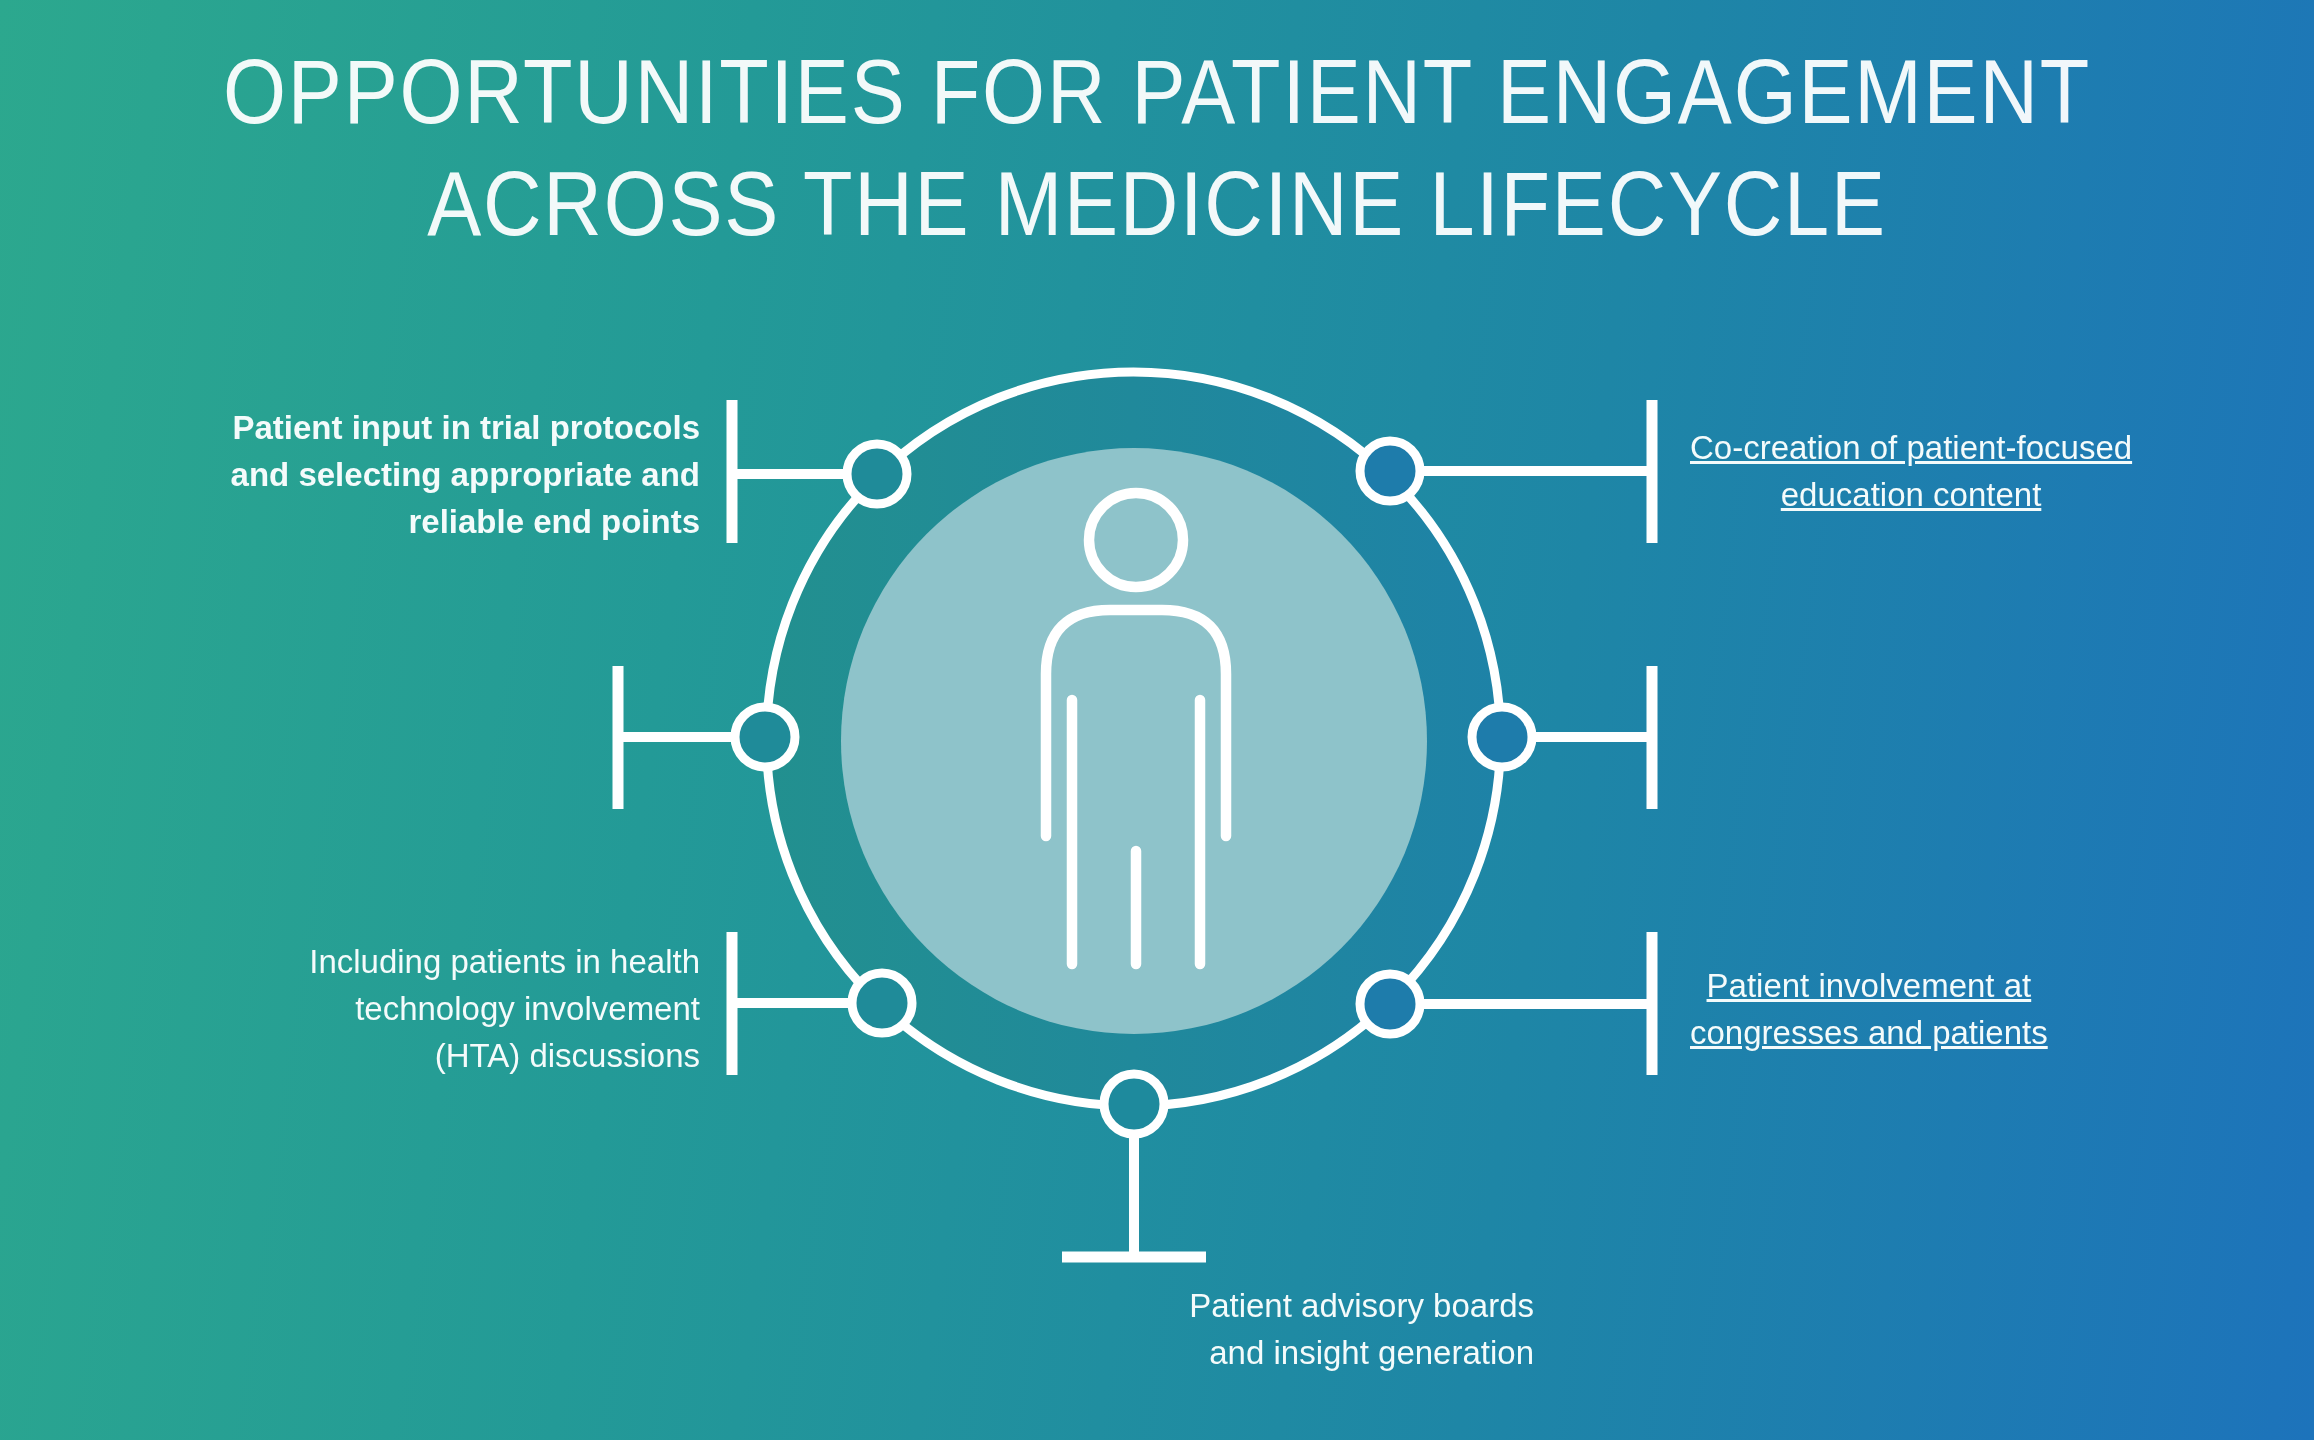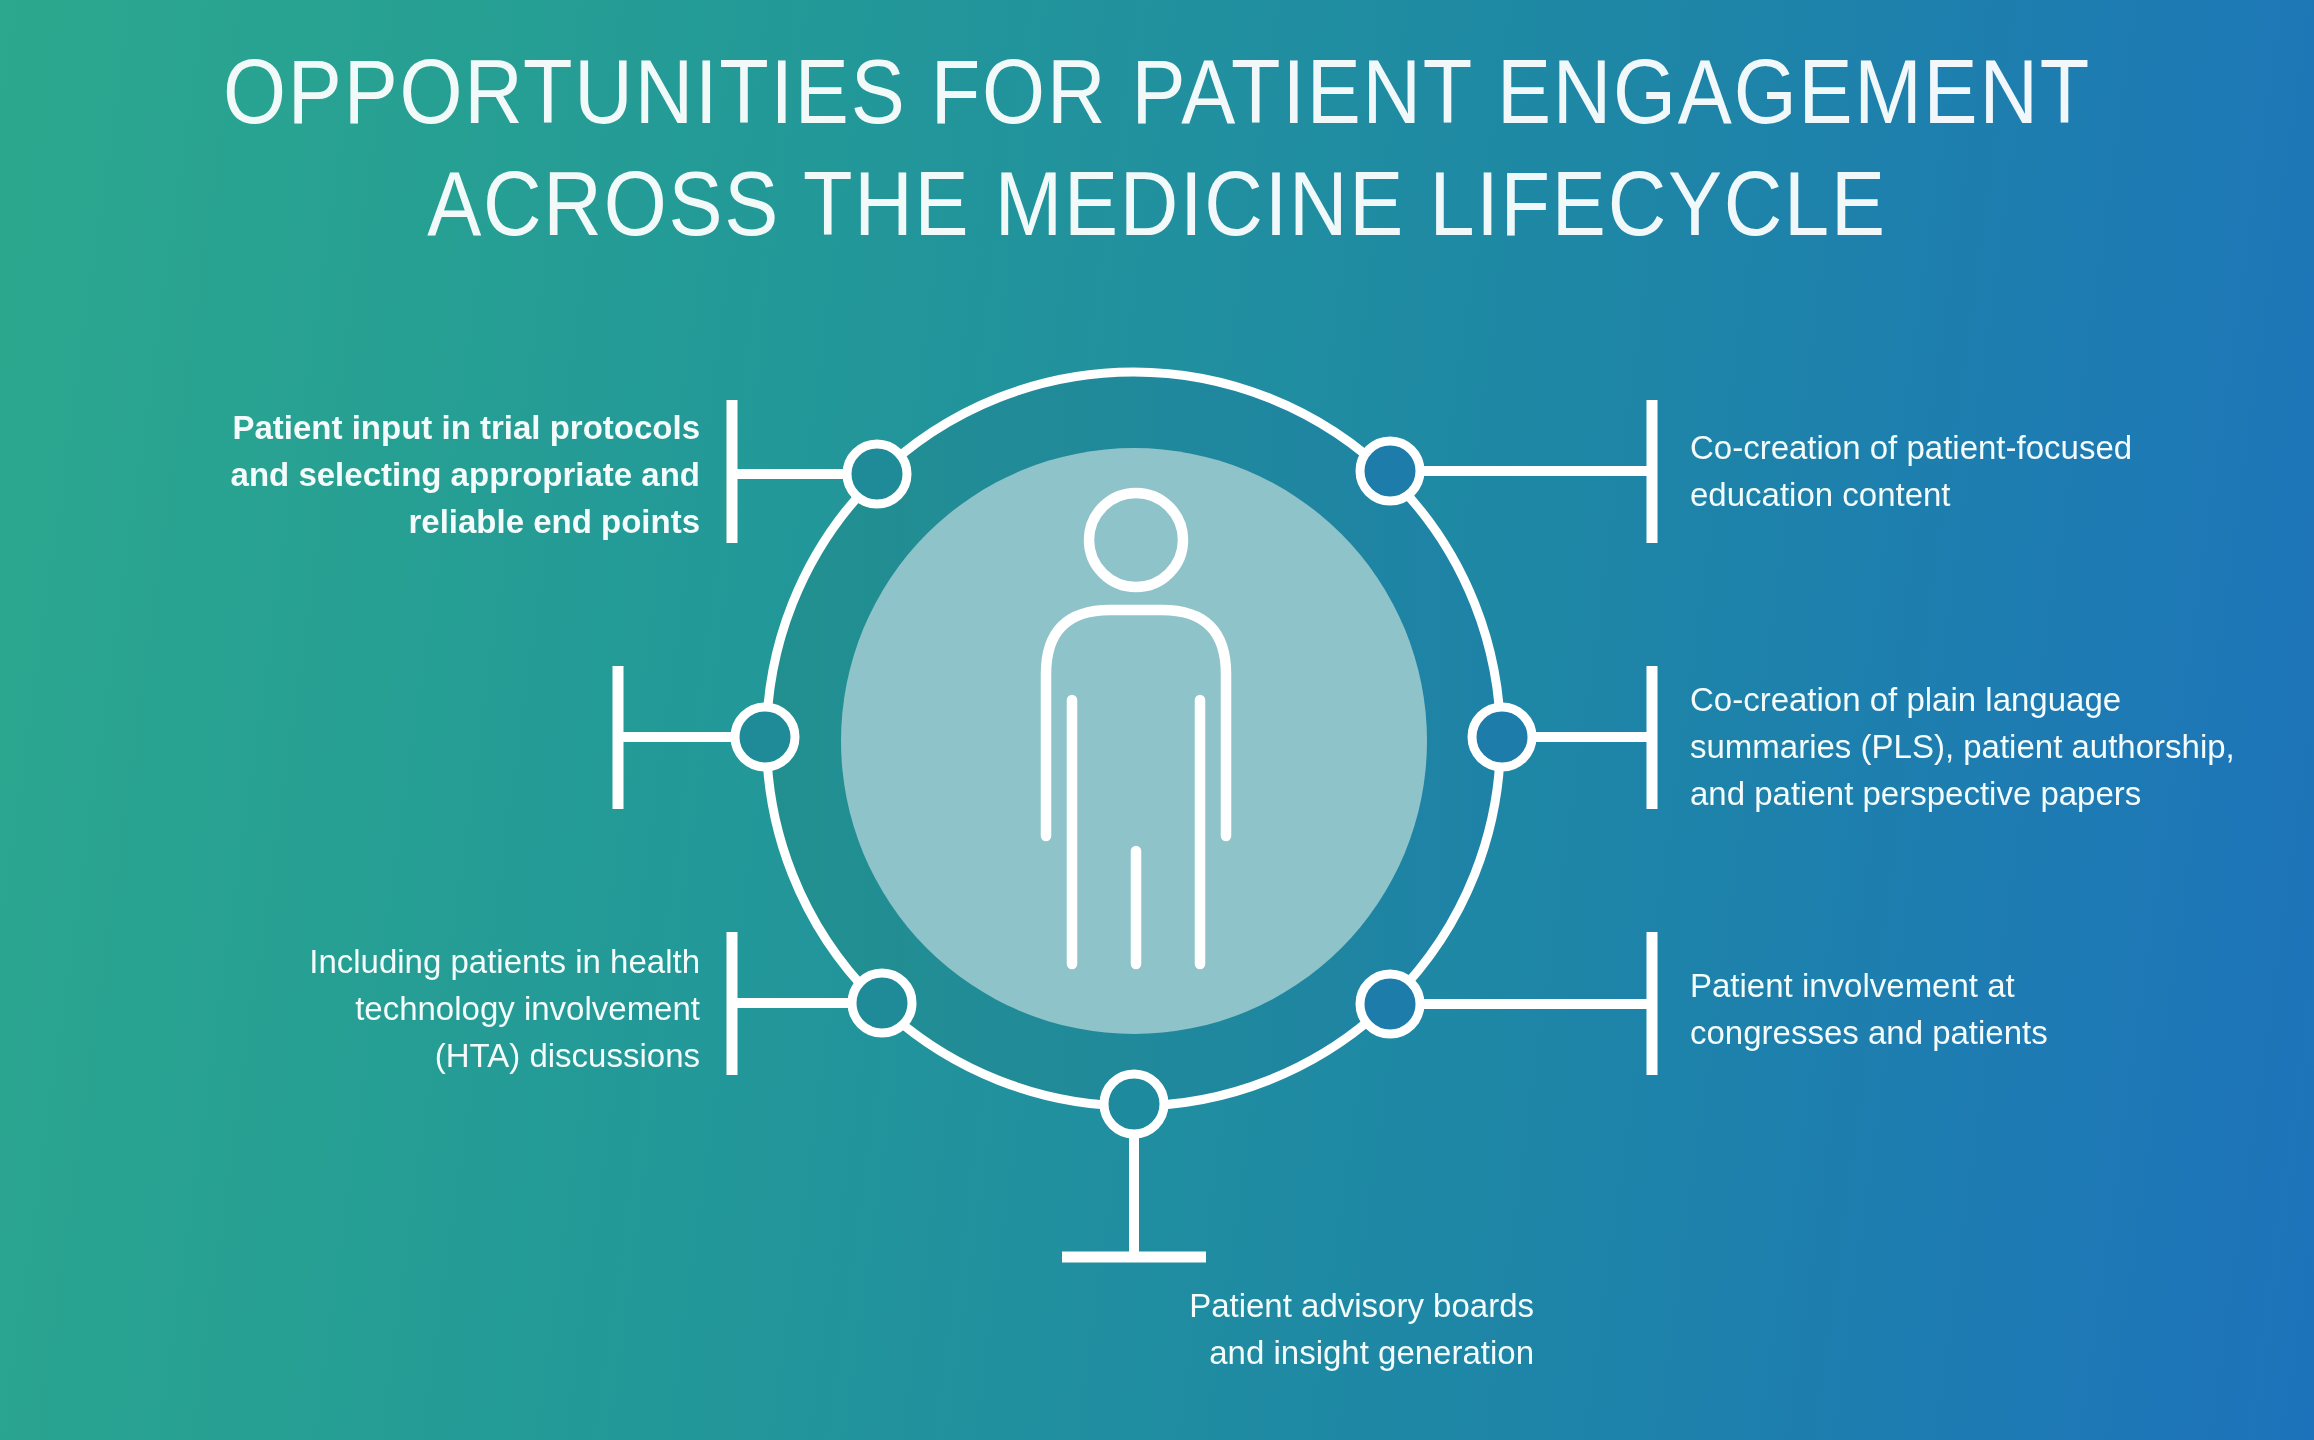--- a/index.html
+++ b/index.html
@@ -28,21 +28,21 @@
   }
 
   .node-label {
     position: absolute;
     color: #f4fbfb;
     font-size: 33px;
     line-height: 47px;
     white-space: pre-line;
   }
   .lbl-left  { text-align: right; }
-  .lbl-right { text-align: left; }
+  .lbl-right { text-align: center; text-decoration: underline; }
 
   .lbl-tl { right: 1614px; top: 404px; font-weight: bold; }
   .lbl-ml { right: 1726px; top: 684px; }
   .lbl-bl { right: 1614px; top: 938px; }
   .lbl-tr { left: 1690px; top: 424px; }
   .lbl-mr { left: 1690px; top: 676px; }
   .lbl-br { left: 1690px; top: 962px; }
   .lbl-b  { left: 734px; width: 800px; top: 1282px; text-align: right; }
 </style>
 </head>
@@ -110,21 +110,18 @@
 ACROSS THE MEDICINE LIFECYCLE</div>
 
   <div class="node-label lbl-left lbl-tl">Patient input in trial protocols
 and selecting appropriate and
 reliable end points</div>
   <div class="node-label lbl-left lbl-bl">Including patients in health
 technology involvement
 (HTA) discussions</div>
   <div class="node-label lbl-right lbl-tr">Co-creation of patient-focused
 education content</div>
-  <div class="node-label lbl-right lbl-mr">Co-creation of plain language
-summaries (PLS), patient authorship,
-and patient perspective papers</div>
   <div class="node-label lbl-right lbl-br">Patient involvement at
 congresses and patients</div>
   <div class="node-label lbl-b">Patient advisory boards
 and insight generation</div>
 
 </div>
 
 </body></html>

